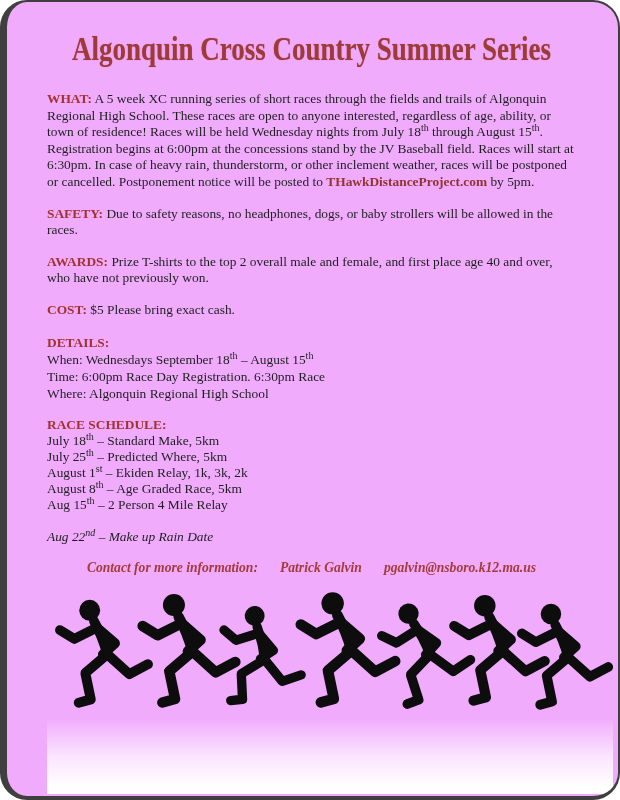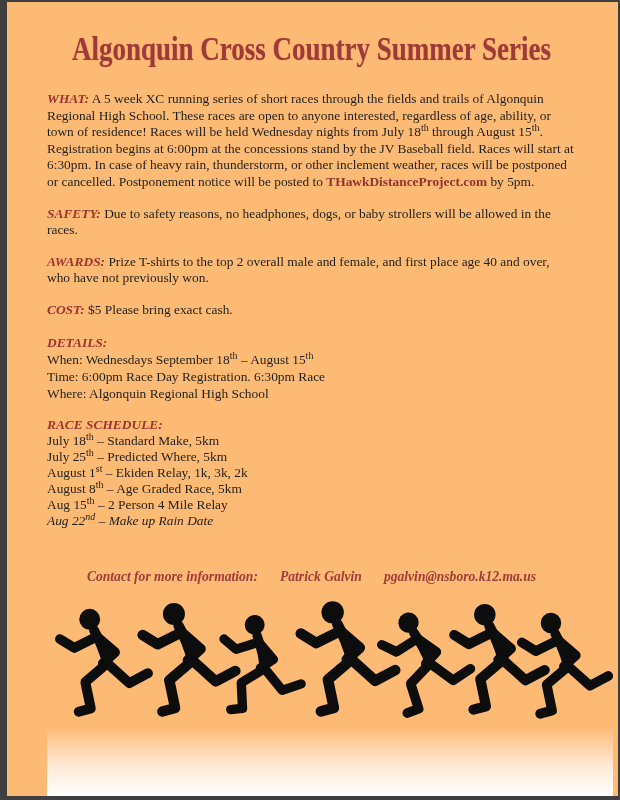--- a/index.html
+++ b/index.html
@@ -1,39 +1,39 @@
 <!DOCTYPE html>
 <html><head>
 <meta charset="utf-8">
 <style>
   html,body{margin:0;padding:0;background:#ffffff;}
   .page{
-    width:620px;height:800px;box-sizing:border-box;background:#fdba74;
+    width:620px;height:800px;box-sizing:border-box;background:#f0abfc;
     border-style:solid;border-color:#3f3f3f;border-width:2px 2px 4px 7px;
-    font-family:"Liberation Serif", serif;color:#1f1f1f;overflow:hidden;
+    font-family:"Liberation Serif", serif;color:#1f1f1f;overflow:hidden;border-radius:27px;
   }
   .content{padding:14px 42px 0 40px;}
   .title{
     text-align:center;color:#9e3a38;font-weight:bold;font-size:27px;
     font-family:"Liberation Serif", serif;letter-spacing:0px;
     transform:scaleY(1.22);transform-origin:center;
     margin:18px 0 26px 0;white-space:nowrap;
     text-shadow:0 0 1px rgba(158,58,56,.45);
   }
   p.para{font-size:13.4px;line-height:16.6px;margin:0 0 15px 0;}
-  .hd{color:#a13230;font-weight:bold;font-style:italic;}
+  .hd{color:#a13230;font-weight:bold;}
   .link{color:#8f3432;font-weight:bold;}
   sup{font-size:10px;line-height:0;vertical-align:super;}
   .rows{font-size:13.4px;line-height:17px;margin:0 0 15px 0;}
   .sched{line-height:16px;}
   .row{white-space:nowrap;}
-  .row.italic{font-style:italic;}
+  .row.italic{font-style:italic;margin-top:16px;}
   .contact{
     text-align:center;color:#a23b3b;font-weight:bold;font-style:italic;
-    font-size:13.6px;margin:40px 0 12px 0;white-space:nowrap;
+    font-size:13.6px;margin:15px 0 12px 0;white-space:nowrap;
   }
   .contact .gap{display:inline-block;width:22px;}
   .runners-wrap{width:566px;margin:0 auto;}
   svg.runners{display:block;width:566px;height:132px;}
   .reflection{width:566px;height:74px;overflow:hidden;position:relative;}
   .reflection .fade{position:absolute;left:0;top:0;right:0;bottom:0;
     background:linear-gradient(to bottom, rgba(255,255,255,.05) 0%, rgba(255,255,255,.7) 50%, #fff 92%);}
 </style>
 <title>Algonquin Cross Country Summer Series</title></head>
 <body>

